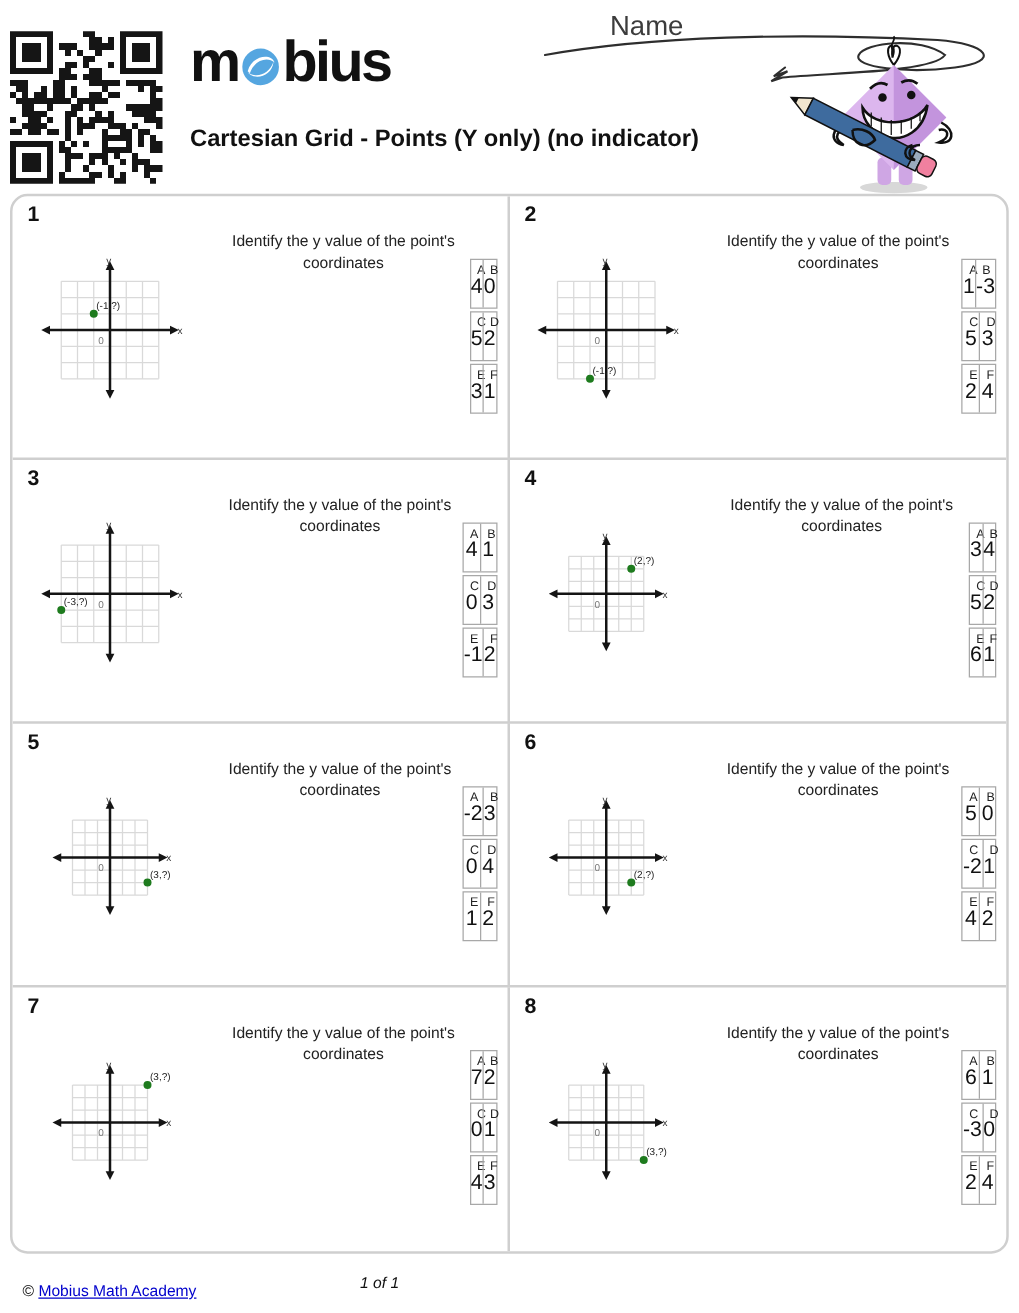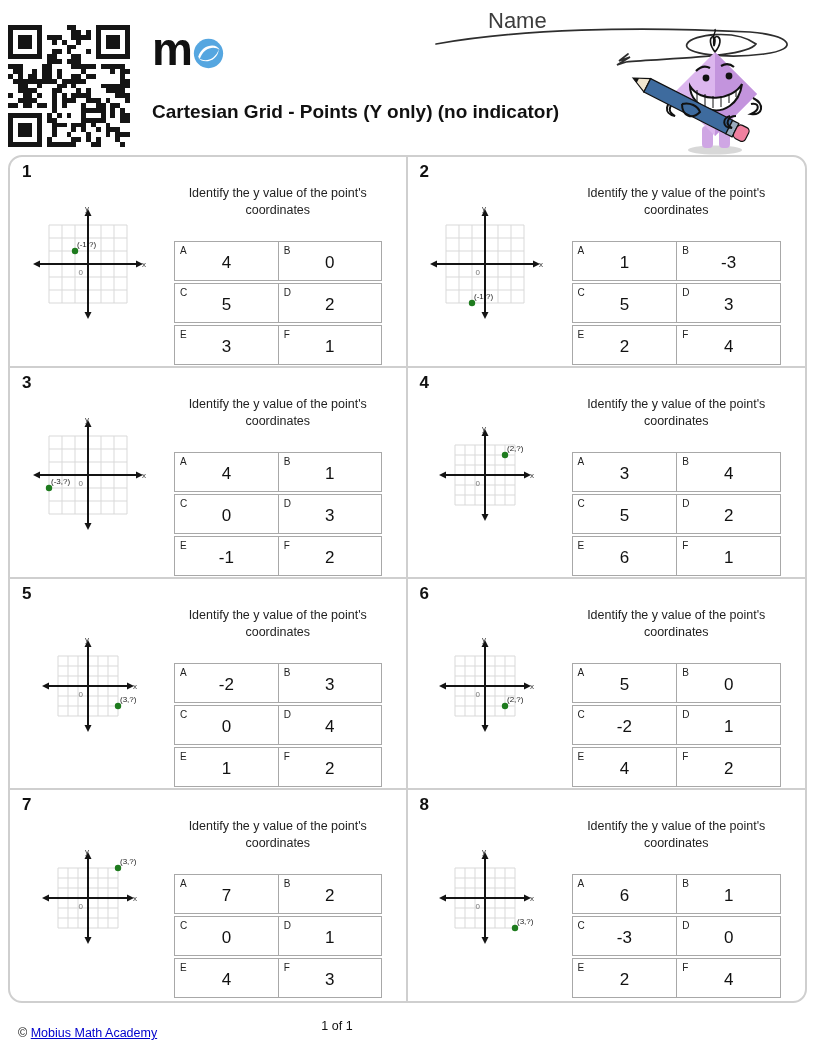--- a/index.html
+++ b/index.html
@@ -19,33 +19,33 @@
   
   .problems {
     margin:0 8px; display:grid; grid-template-columns:1fr 1fr; grid-auto-rows:211px;
     border:2px solid #cfcfcf; border-radius:14px; overflow:hidden; background:#fff;
   }
   .problem { position:relative; border-right:2px solid #cfcfcf; border-bottom:2px solid #cfcfcf; display:flex; }
   .problem:nth-child(2n) { border-right:none; }
   .problem:nth-child(n+7) { border-bottom:none; }
   .problem-number { position:absolute; left:12px; top:5px; font-size:17px; font-weight:bold; color:#111; }
   .graph-col { width:162px; padding-left:14px; display:flex; align-items:center; justify-content:center; }
-  .qa { flex:1; padding:28px 24px 0 2px; display:flex; flex-direction:column; }
+  .qa { flex:1; padding:28px 8px 0 2px; display:flex; flex-direction:row; }
   .question { font-size:12.5px; text-align:center; line-height:1.35; color:#222; }
   .answers { margin-top:22px; display:flex; flex-direction:column; gap:2px; }
   .arow { display:grid; grid-template-columns:1fr 1fr; height:40px; border:1px solid #a8a8a8; background:#fff; }
   .acell { position:relative; display:flex; align-items:center; justify-content:center; }
   .acell + .acell { border-left:1px solid #a8a8a8; }
   .letter { position:absolute; left:5px; top:3px; font-size:10px; color:#222; }
   .value { font-size:17px; padding-top:4px; color:#111; }
   
   .footer { display:flex; align-items:center; margin:0 8px; height:46px; font-size:12.5px; color:#111; }
   .footer .f-left { width:280px; padding-left:10px;margin-top:14px; }
   .footer .f-center { flex:1; text-align:center; }
-  .footer .f-right { width:150px; text-align:center; padding-right:52px; }
+  .footer .f-right { width:150px; text-align:left; padding-right:52px;font-style:italic; }
   a.footer-link { color:#0000cc; text-decoration:underline; }
   svg text { font-family:"Liberation Sans","DejaVu Sans",sans-serif; }
 </style>
 </head>
 <body>
 
 <div class="header">
   <div class="qr" id="qr-box"><svg width="122" height="122" viewBox="0 0 25 25" shape-rendering="crispEdges">
         <rect x="12" y="0" width="1" height="1" fill="#151515"></rect>
         <rect x="13" y="0" width="1" height="1" fill="#151515"></rect>
@@ -268,20 +268,21 @@
       </svg></div>
 
   <div class="brand">
     <div class="logo">
       <span>m</span>
       <svg class="logo-swirl" viewBox="0 0 36 36">
         <circle cx="18" cy="18" r="17" fill="#55a6e0"></circle>
         <path d="M6,22 C10,7 28,5 31,14 C24,8 12,12 8,24 Z" fill="#ffffff"></path>
         <path d="M30,13 C29,27 12,31 6,23 C14,29 26,25 30,13 Z" fill="#ffffff"></path>
       </svg>
+      <span>bius</span>
     </div>
     <div class="title">Cartesian Grid - Points (Y only) (no indicator)</div>
   </div>
 
   <span class="name-label">Name</span>
 
   <svg class="doodle" viewBox="0 0 395 158">
 
     <path d="M16,44 C100,29 215,26 330,32 C370,35 382,49 344,54 C306,59 262,54 267,44 C272,34 316,29 336,44 C326,58 246,58 206,62 l-9,3 l13,-8 l-11,4 l9,-7" fill="none" stroke="#2e2e2e" stroke-width="1.7" stroke-linecap="round"></path>
     <g>

